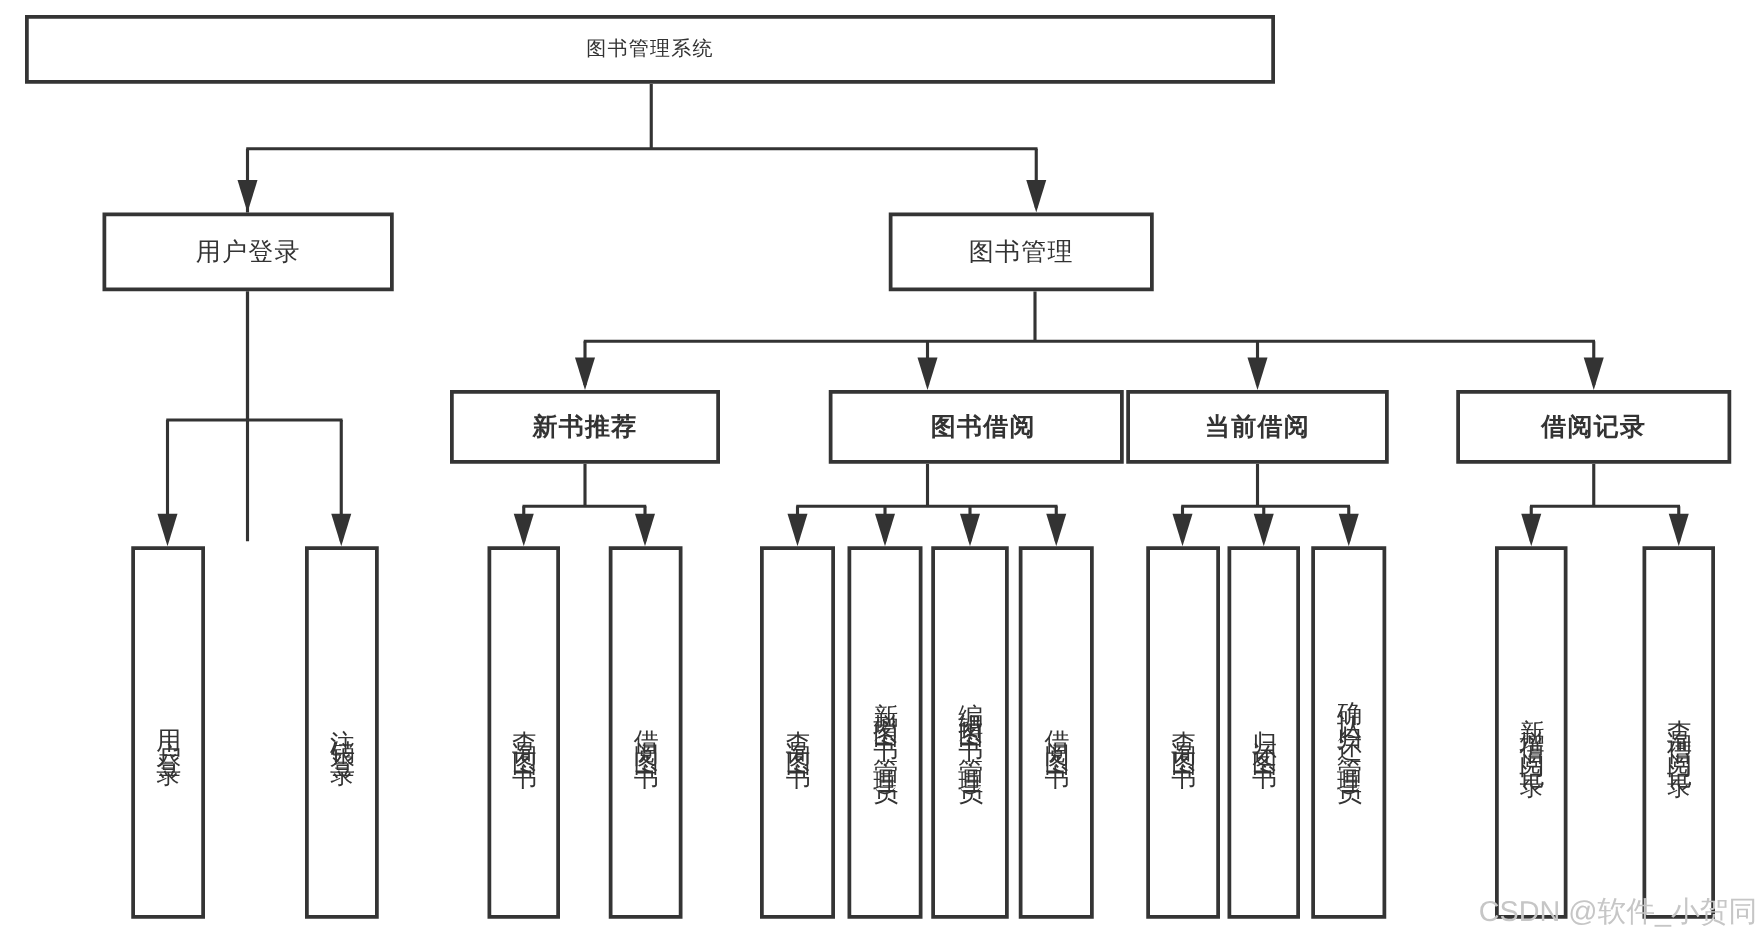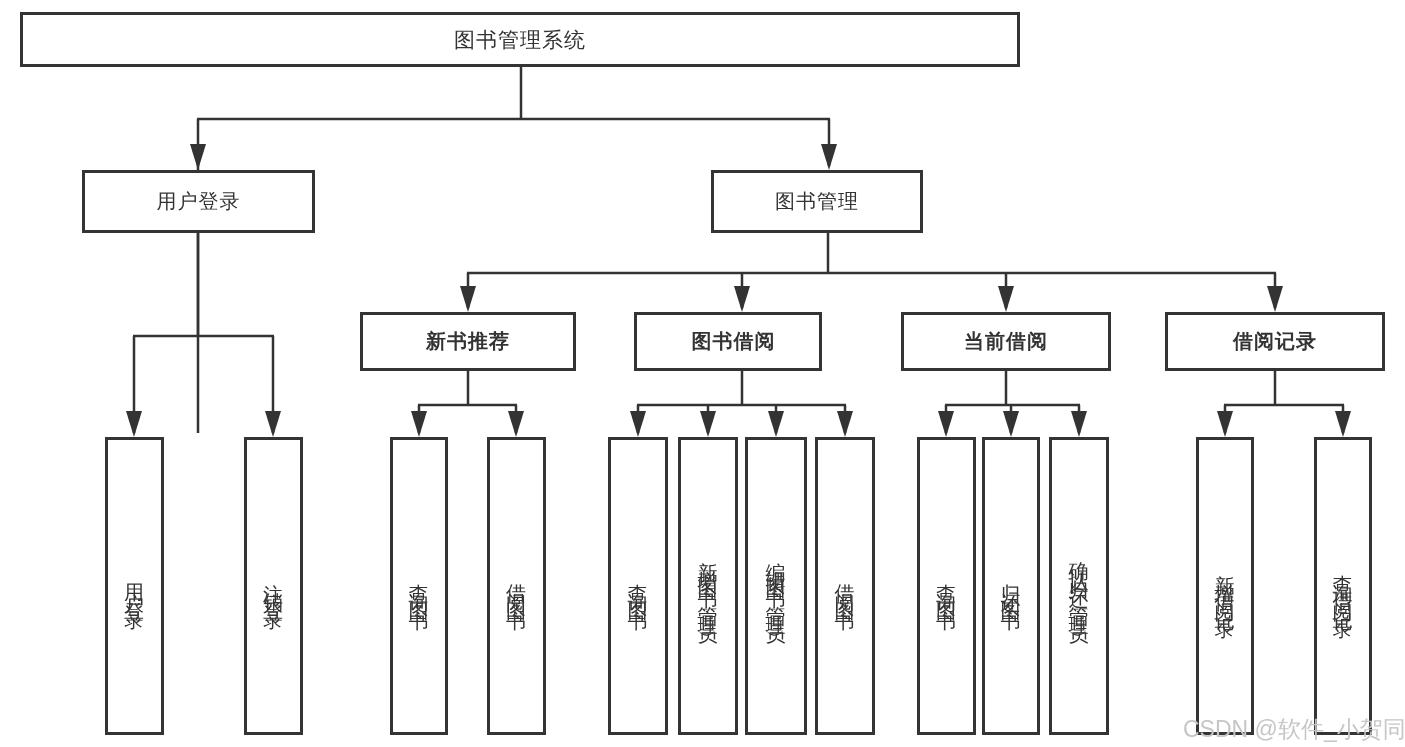--- a/index.html
+++ b/index.html
@@ -16,21 +16,21 @@
     box-sizing:border-box;
     border:3px solid #343434;
     background:#ffffff;
     display:flex;align-items:center;justify-content:center;
     z-index:1;
   }
   .hlabel{
     font-size:20px;color:#333333;letter-spacing:1px;white-space:nowrap;
   }
   .rootbox{left:20px;top:12px;width:1000px;height:55px;}
-  .rootbox .hlabel{font-size:21px;}
+  .rootbox .hlabel{font-size:16px;}
   .lvl2box{top:170px;height:63px;}
   .lvl3box{top:312px;height:59px;font-weight:bold;}
   .leafbox{top:437px;height:298px;}
   .vtext{
     writing-mode:vertical-rl;
     text-orientation:mixed;
     font-size:20px;
     letter-spacing:9px;
     color:#333333;
     line-height:1;
@@ -127,21 +127,21 @@
   <div class="box lvl2box" style="left:82px;width:233px;">
     <span class="hlabel">用户登录</span>
   </div>
   <div class="box lvl2box" style="left:711px;width:212px;">
     <span class="hlabel">图书管理</span>
   </div>
 
   <div class="box lvl3box" style="left:360px;width:216px;">
     <span class="hlabel">新书推荐</span>
   </div>
-  <div class="box lvl3box" style="left:634px;width:188px;padding-left:11px;">
+  <div class="box lvl3box" style="left:663px;width:236px;padding-left:11px;">
     <span class="hlabel">图书借阅</span>
   </div>
   <div class="box lvl3box" style="left:901px;width:210px;justify-content:center;">
     <span class="hlabel">当前借阅</span>
   </div>
   <div class="box lvl3box" style="left:1165px;width:220px;">
     <span class="hlabel">借阅记录</span>
   </div>
 
   <div class="box leafbox" style="left:105px;width:59px;">

